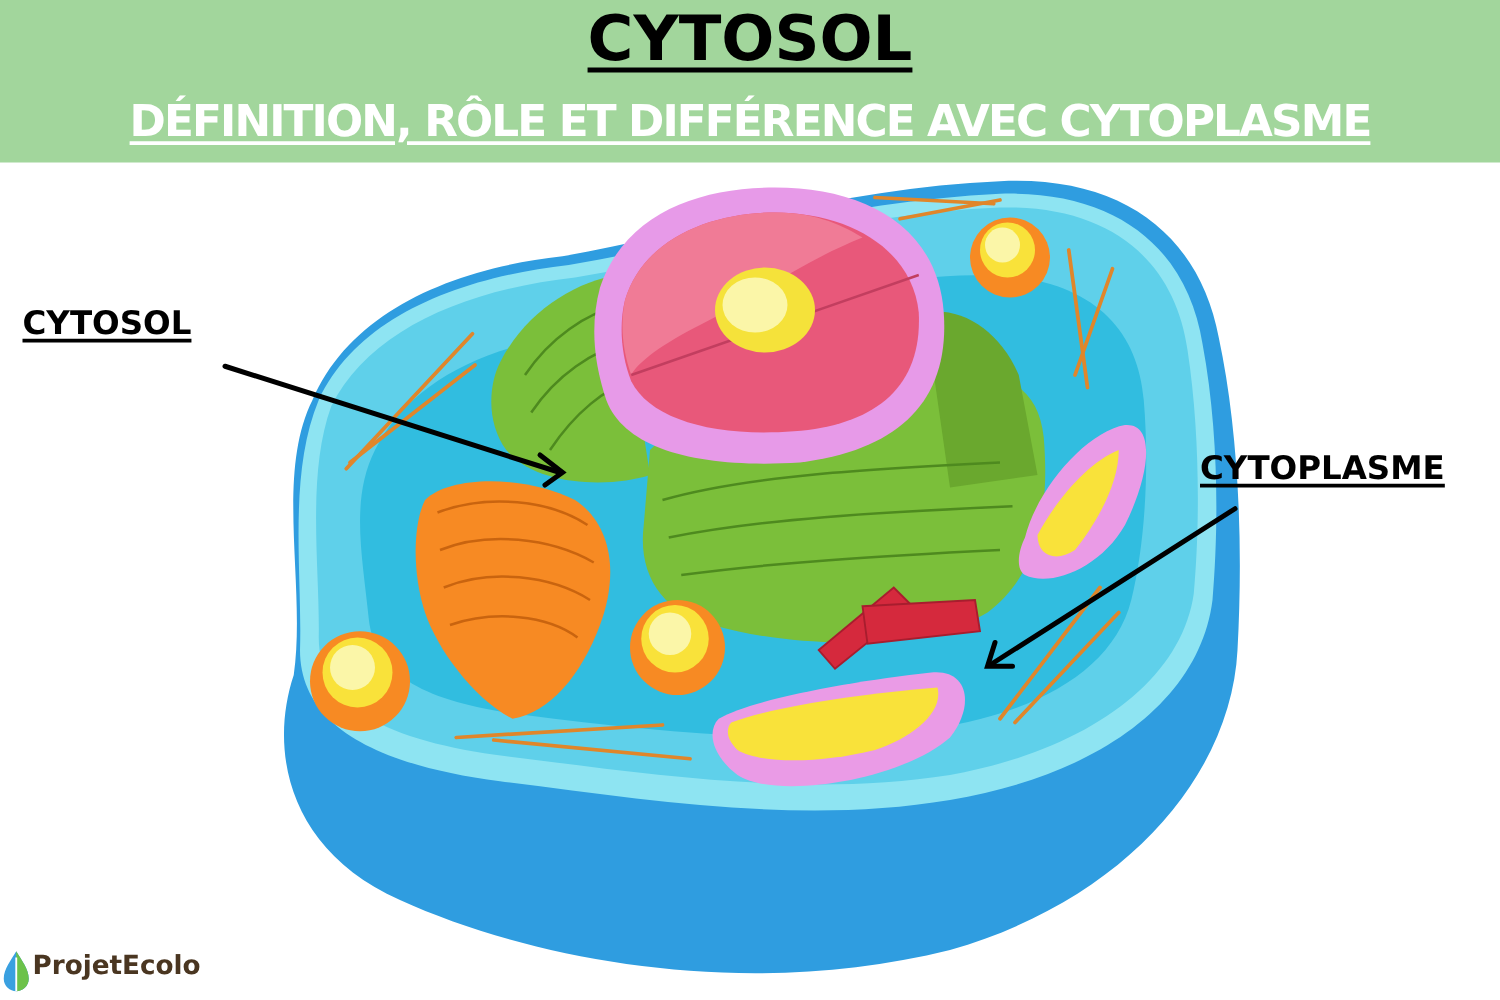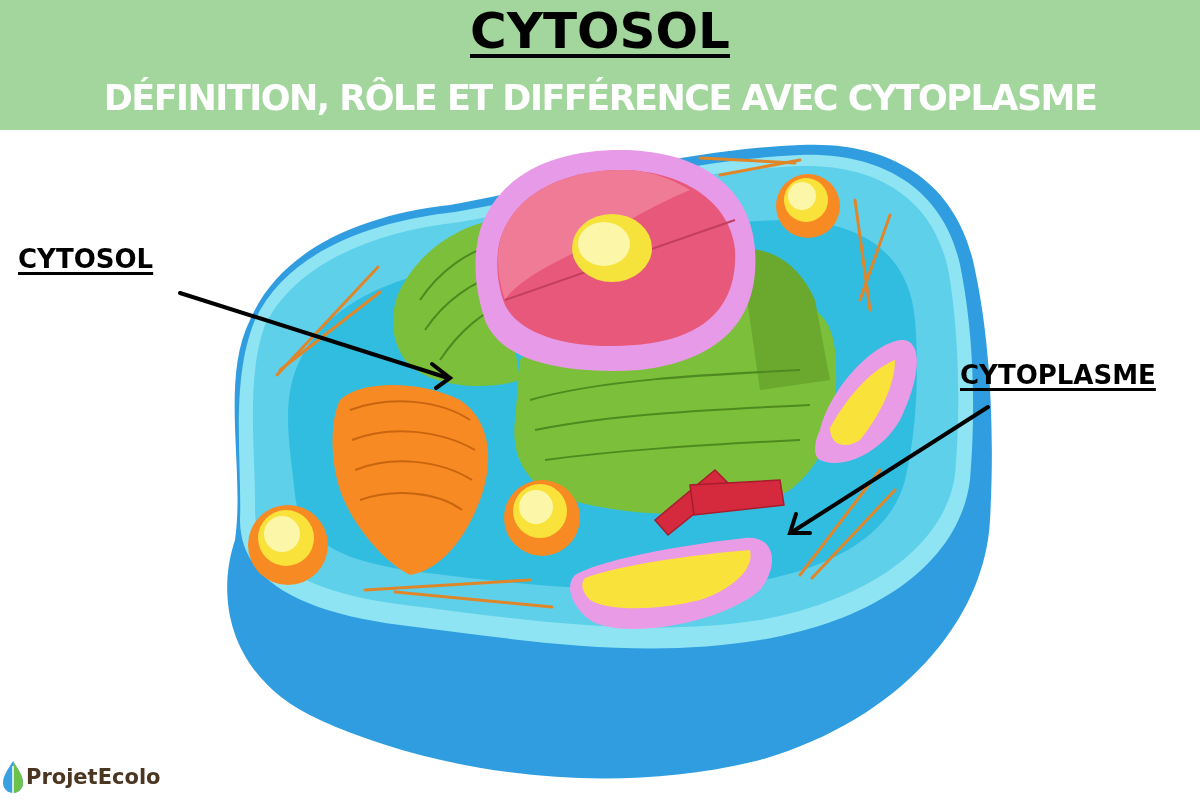--- a/index.html
+++ b/index.html
@@ -1,26 +1,26 @@
 <!DOCTYPE html>
 <html><head>
 <meta charset="utf-8">
 <style>
   html,body{margin:0;padding:0;}
   body{width:1200px;height:800px;background:#ffffff;position:relative;overflow:hidden;font-family:"DejaVu Sans",sans-serif;}
   .banner{position:absolute;left:0;top:0;width:1200px;height:130px;background:#a2d69c;text-align:center;}
   .title{position:absolute;left:0;right:0;top:2px;font-family:"DejaVu Sans",sans-serif;font-weight:bold;font-size:50px;color:#000;letter-spacing:0px;}
   .title span{text-decoration:underline;text-decoration-thickness:4px;text-underline-offset:6px;}
   .subtitle{position:absolute;left:0;right:0;top:78px;font-family:"DejaVu Sans",sans-serif;font-weight:bold;font-size:35px;color:#ffffff;letter-spacing:-1.5px;}
-  .subtitle span{text-decoration-thickness:3px;text-underline-offset:4px;}
+  .subtitle span{text-decoration:underline;text-decoration-thickness:3px;text-underline-offset:4px;}
   .diagram{position:absolute;left:0;top:130px;width:1200px;height:670px;}
   .label{position:absolute;font-family:"DejaVu Sans",sans-serif;font-weight:bold;font-size:26px;color:#000;text-decoration:underline;text-decoration-thickness:3px;text-underline-offset:4px;}
   .label-cytosol{left:18px;top:244px;}
   .label-cyto{left:960px;top:360px;}
-  .logo{position:absolute;left:2px;top:760px;display:flex;align-items:center;}
+  .logo{position:absolute;left:2px;top:760px;display:flex;}
   .logo-text{font-family:"DejaVu Sans",sans-serif;font-weight:bold;font-size:21px;color:#4a3621;margin-left:2px;}
 </style>
 </head>
 <body>
 
 <div class="banner">
   <div class="title"><span>CYTOSOL</span></div>
   <div class="subtitle"><span>DÉFINITION, RÔLE ET DIFFÉRENCE AVEC CYTOPLASME</span></div>
 </div>
 

